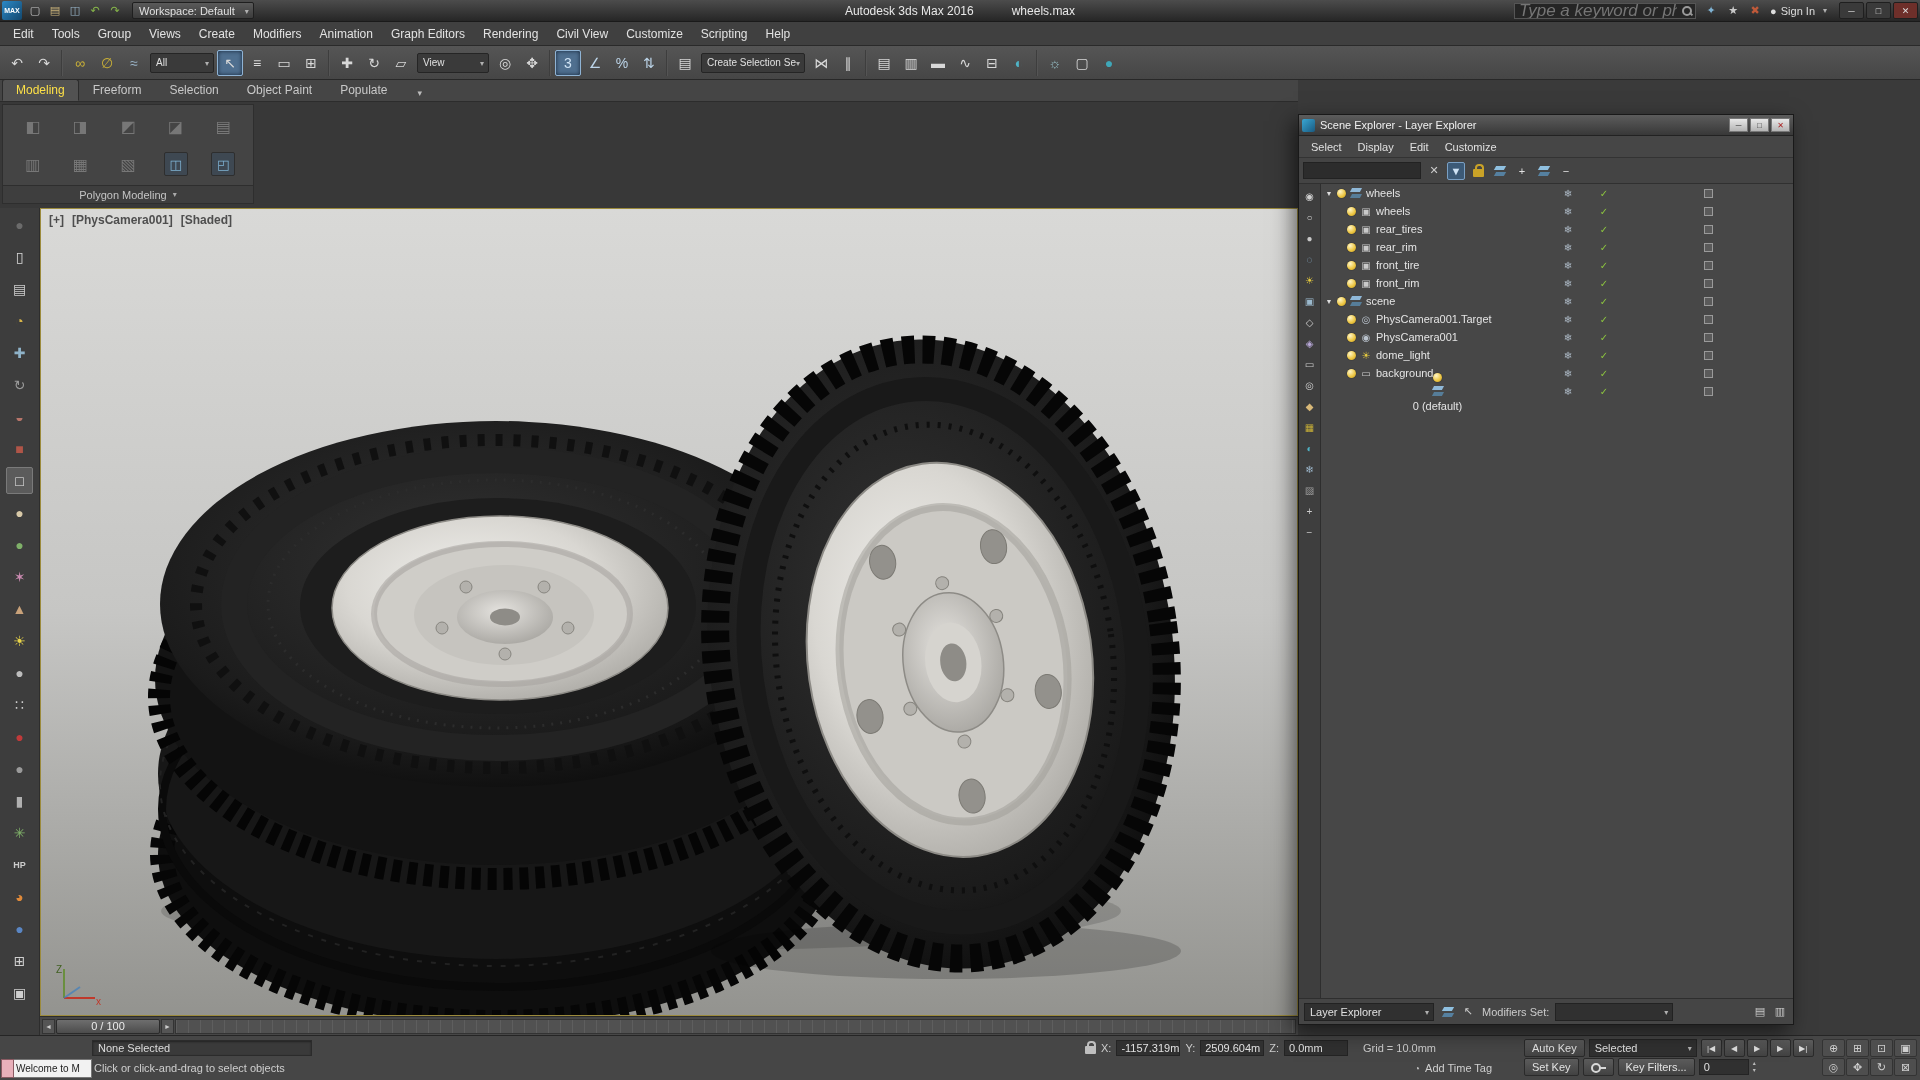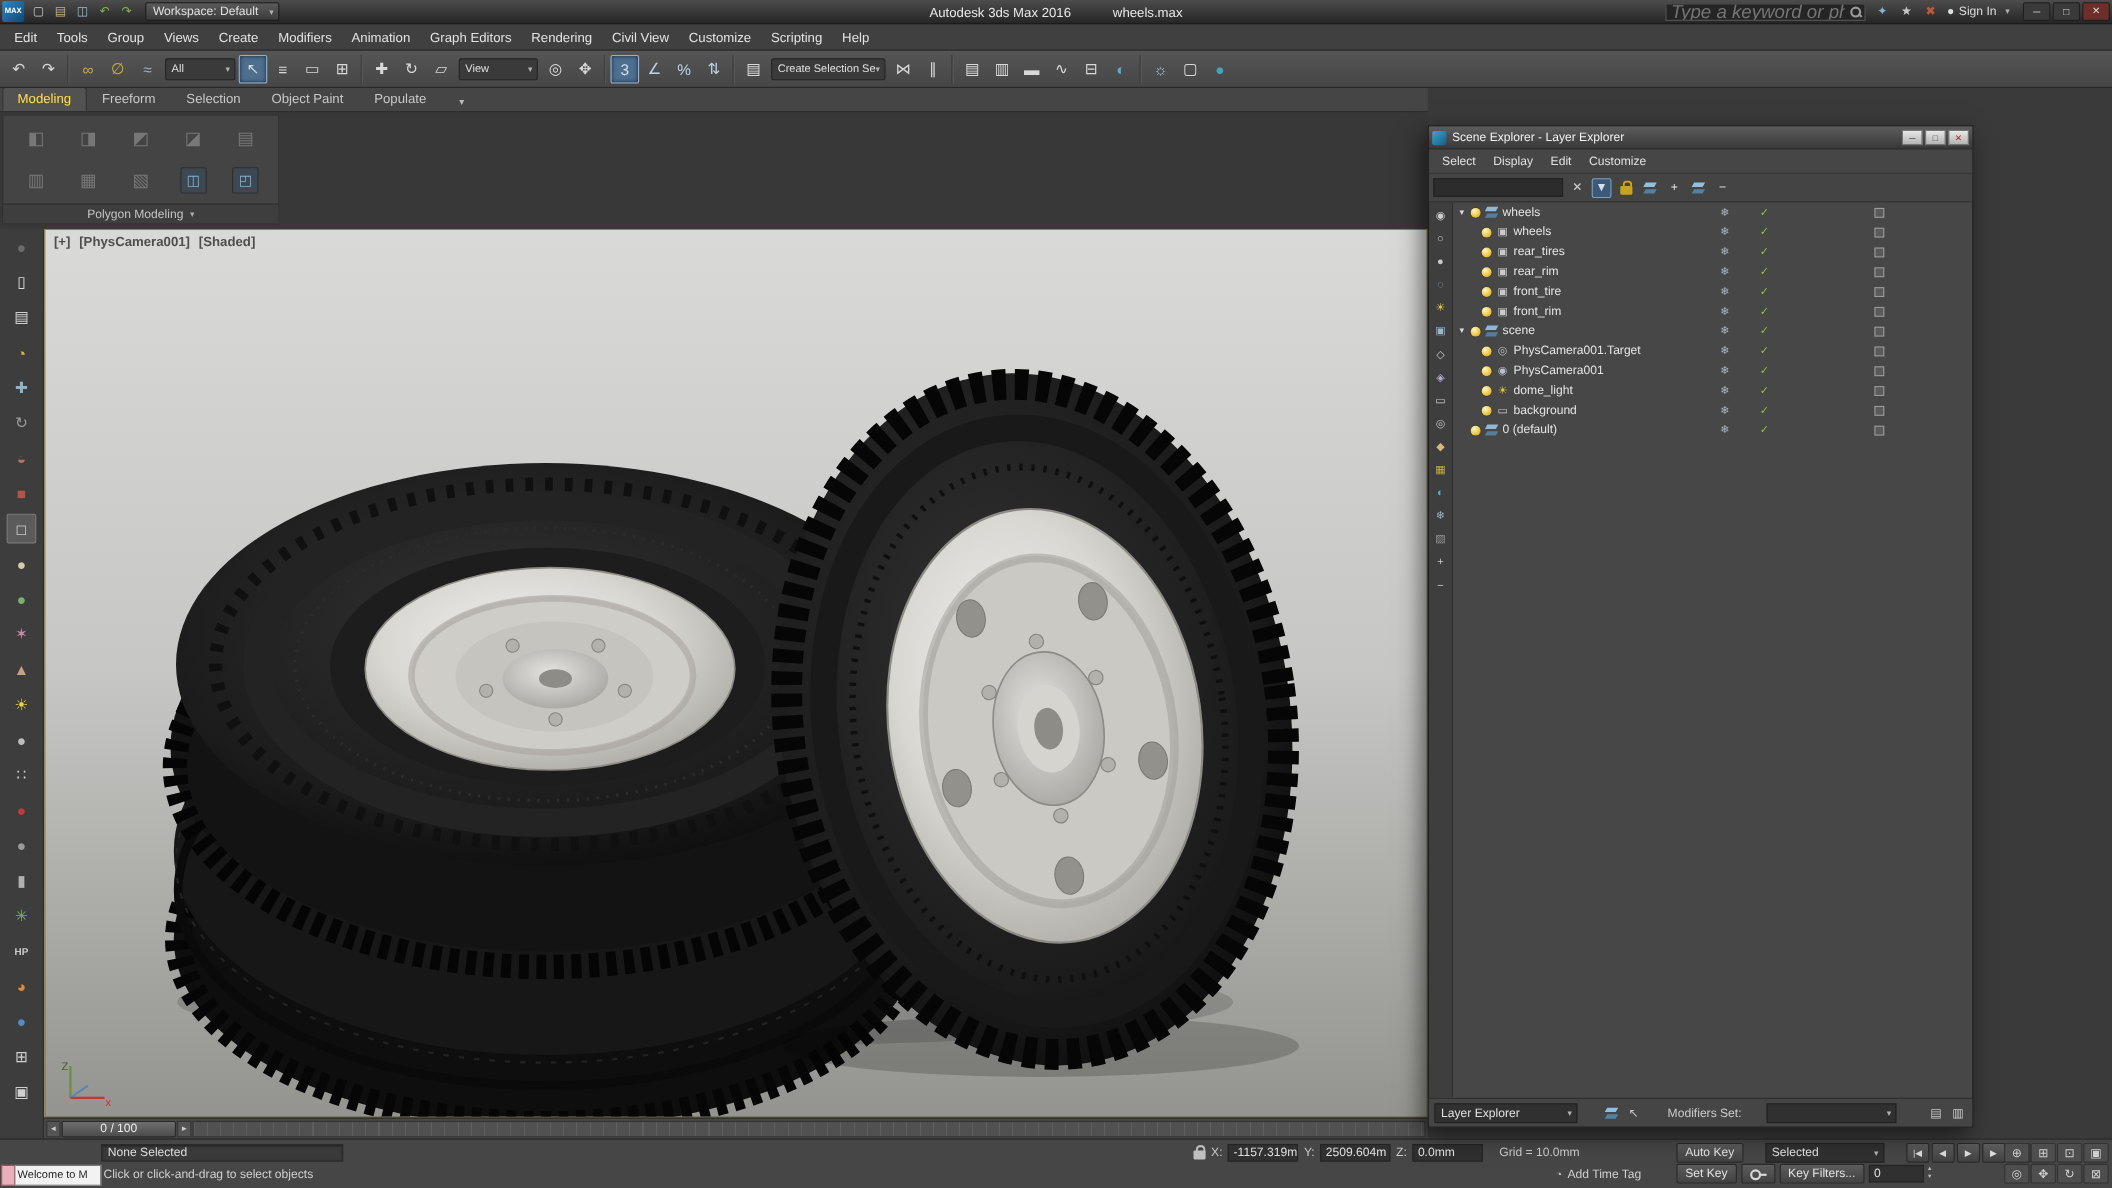--- a/index.html
+++ b/index.html
@@ -99,42 +99,42 @@
 .se-name{display:flex;align-items:center;gap:3px;overflow:hidden;white-space:nowrap}
 .se-caret{width:10px;font-size:7px;color:#ddd;text-align:center;flex:none}
 .se-bulb{width:9px;height:9px;border-radius:50%;background:radial-gradient(circle at 35% 30%,#fff6c8,#ecc43d 60%,#b8922a);box-shadow:0 0 1px #000c;flex:none}
 .se-ti{width:14px;height:12px;display:inline-flex;align-items:center;justify-content:center;font-size:10px;flex:none;position:relative}
 .ti-layer::before{content:"";position:absolute;left:2px;top:1px;width:10px;height:4px;background:#8fb8d8;transform:skewX(-28deg)}
 .ti-layer::after{content:"";position:absolute;left:2px;top:7px;width:10px;height:4px;background:#567d99;transform:skewX(-28deg)}
 .se-cell{display:flex;align-items:center;justify-content:center}
 .fr-ico{color:#aab6c2;font-size:10px}
 .r-ico{color:#8dc63f;font-size:10px;font-weight:bold}
 .box-ico{width:9px;height:9px;border:1px solid #9a9a9a;background:#5a5a5a}
-#se-footer{height:26px;background:#454545;border-top:1px solid #2e2e2e;display:flex;align-items:center;gap:23px;padding:0 5px;font-size:11px;color:#ccc;flex:none}
+#se-footer{height:26px;background:#454545;border-top:1px solid #2e2e2e;display:flex;align-items:center;gap:6px;padding:0 5px;font-size:11px;color:#ccc;flex:none}
 .se-combo{height:18px;background:#303030;border:1px solid #222;display:flex;align-items:center;padding:0 16px 0 5px;color:#e0e0e0;position:relative;font-size:11px}
 #se-type-combo{width:130px}
 #se-selset-combo{width:118px}
 .f-icons{display:flex;gap:4px;align-items:center}
 .f-icons:last-child{margin-left:auto}
 .f-ico{min-width:16px;height:16px;display:flex;align-items:center;justify-content:center;font-size:11px;color:#c9c9c9}
 .f-label{white-space:nowrap}
 
 
 #statusbar{position:absolute;left:0;top:1035px;width:1920px;height:45px;background:#464646;border-top:1px solid #252525;z-index:20}
 #listener{position:absolute;left:1px;bottom:2px;height:19px;display:flex}
 #listener .pink{width:13px;background:#e8b0ba;border:1px solid #8a5a62}
 #listener .white{width:78px;background:#f2f2f2;border:1px solid #777;border-left:none;color:#222;font-family:Liberation Sans, sans-serif;font-size:10px;display:flex;align-items:center;padding-left:2px;overflow:hidden;white-space:nowrap}
 #sel-status{position:absolute;left:92px;top:4px;width:220px;height:16px;background:#3a3a3a;border:1px solid #2b2b2b;box-shadow:inset 0 1px 2px #222;font-size:11px;color:#ddd;display:flex;align-items:center;padding-left:5px}
 #prompt{position:absolute;left:94px;bottom:6px;font-size:11px;color:#cfcfcf}
 #coords{position:absolute;left:1085px;top:4px;display:flex;align-items:center;gap:5px;font-size:11px;color:#ccc}
 .c-field{width:64px;height:16px;background:#303030;border:1px solid #242424;color:#e0e0e0;display:flex;align-items:center;padding-left:4px;font-size:11px;overflow:hidden;white-space:nowrap}
 #grid-label{margin-left:10px;white-space:nowrap}
 #timetag{position:absolute;left:1414px;bottom:6px;display:flex;align-items:center;gap:5px;font-size:11px;color:#cfcfcf}
 #timetag .ico{font-size:10px;color:#b8b8b8}
-#anim-a{position:absolute;left:1524px;top:3px;display:flex;align-items:flex-end;gap:20px}
+#anim-a{position:absolute;left:1524px;top:3px;display:flex;align-items:flex-end;gap:4px}
 #anim-b{position:absolute;left:1524px;bottom:4px;display:flex;align-items:center;gap:4px}
 .sb-btn{height:18px;padding:0 7px;background:linear-gradient(#5c5c5c,#424242);border:1px solid #2a2a2a;border-radius:2px;font-size:11px;color:#e2e2e2;display:flex;align-items:center;white-space:nowrap}
 .sb-combo{width:108px;height:18px;background:#303030;border:1px solid #242424;display:flex;align-items:center;padding:0 16px 0 5px;font-size:11px;color:#e0e0e0;position:relative}
 #playback{display:flex;gap:2px}
 .pb-btn{width:21px;height:18px;background:linear-gradient(#5c5c5c,#424242);border:1px solid #2a2a2a;font-size:8px;color:#ddd;display:flex;align-items:center;justify-content:center;border-radius:2px;white-space:nowrap}
 .frame-field{width:50px;height:16px;background:#303030;border:1px solid #242424;font-size:11px;color:#e0e0e0;display:flex;align-items:center;padding-left:4px}
 .spin{display:flex;flex-direction:column;font-size:6px;color:#bbb;line-height:7px}
 #nav-cluster{position:absolute;right:3px;top:3px;display:grid;grid-template-columns:repeat(4,23px);grid-auto-rows:18px;gap:1px}
 .nav-btn{background:#4e4e4e;border:1px solid #333;display:flex;align-items:center;justify-content:center;font-size:11px;color:#cfcfcf;border-radius:2px}
 
@@ -651,21 +651,21 @@
                 <span class="fr-ico">❄</span>
               </div>
               <div class="se-cell">
                 <span class="r-ico">✓</span>
               </div>
               <div class="se-cell">
                 <span class="box-ico"></span>
               </div>
             </div>
             <div class="se-row">
-              <div class="se-name" style="padding-left: 3px;">
+              <div class="se-name" style="padding-left: 3px; flex-direction: column;">
                 <span class="se-caret"></span>
                 <span class="se-bulb"></span>
                 <span class="se-ti ti-layer"></span>
                 <span class="se-label">0 (default)</span>
               </div>
               <div class="se-cell">
                 <span class="fr-ico">❄</span>
               </div>
               <div class="se-cell">
                 <span class="r-ico">✓</span>

